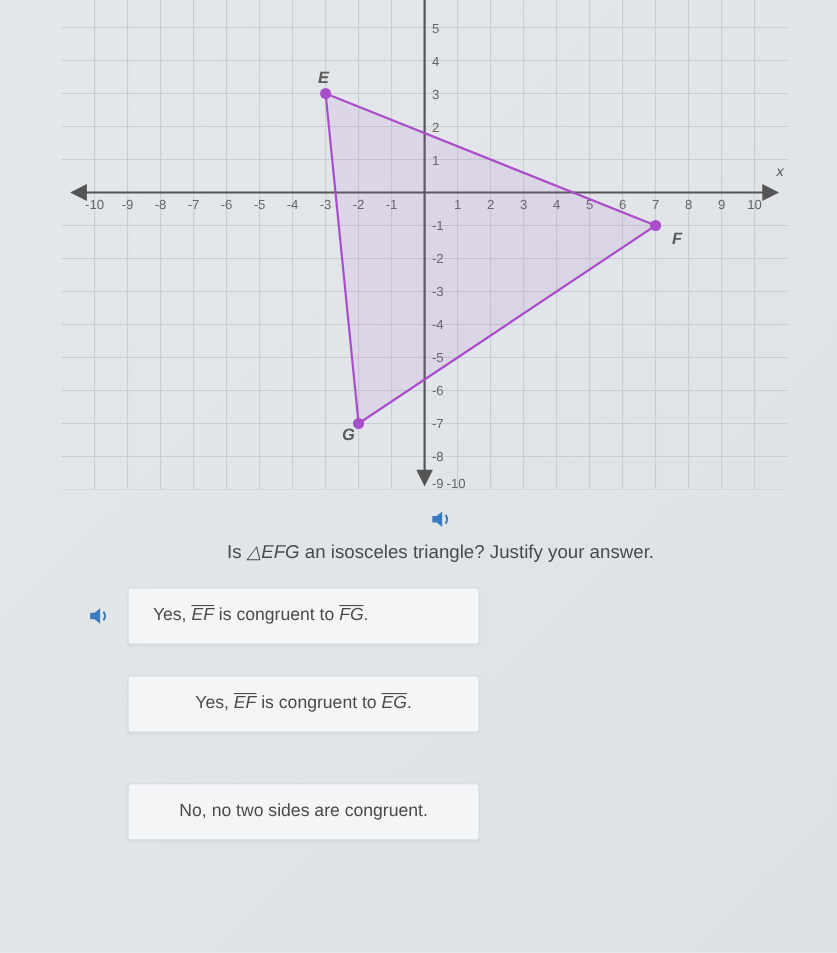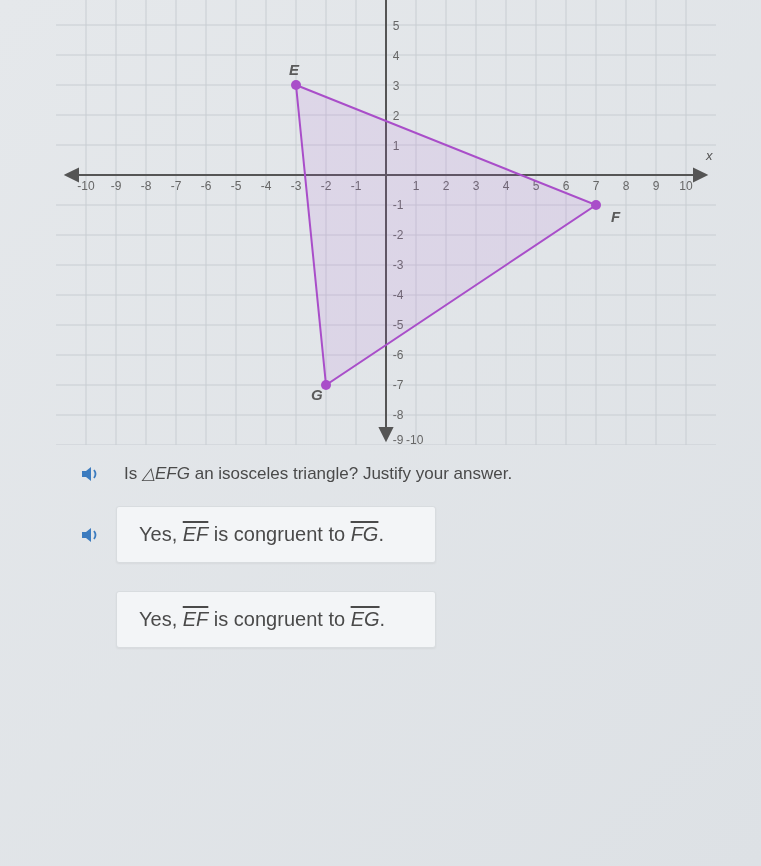--- a/index.html
+++ b/index.html
@@ -23,22 +23,23 @@
   position: relative;
   margin: 0 auto;
 }
 .graph-svg {
   width: 100%;
   height: 100%;
 }
 .question-row {
   display: flex;
   align-items: center;
-  gap: 24px;
+  gap: 10px;
   margin: 18px 0 22px 30px;
+  flex-direction: column;
 }
 .speaker-icon {
   color: #3b7bbf;
   font-size: 18px;
   display: inline-flex;
   align-items: center;
 }
 .question-text {
   font-size: 17px;
   color: #4a4a4a;
@@ -55,29 +56,30 @@
   font-size: 18px;
   width: 22px;
   display: inline-flex;
   align-items: center;
 }
 .answer-box {
   background: #f3f5f7;
   border: 1px solid #d8dcdf;
   border-radius: 3px;
   padding: 16px 22px;
-  font-size: 20px;
+  font-size: 16px;
   color: #4a4a4a;
   box-shadow: 0 1px 2px rgba(0,0,0,0.05);
   min-width: 320px;
 }
 .answer-indent {
   margin-left: 66px;
   margin-bottom: 28px;
   display: inline-block;
+  text-align: center;
 }
 .overline {
   text-decoration: overline;
 }
 .italic { font-style: italic; }
 </style>
 </head>
 <body>
 
 <div class="page">
@@ -209,14 +211,17 @@
       <span>Yes, </span><span class="overline italic">EF</span><span> is congruent to </span><span class="overline italic">FG</span><span>.</span>
     </div>
   </div>
 
   <div class="answer-box answer-indent">
     <span>Yes, </span><span class="overline italic">EF</span><span> is congruent to </span><span class="overline italic">EG</span><span>.</span>
   </div><br>
 
   <br>
 
+  <div class="answer-box answer-indent">
+    <span>No, no two sides are congruent.</span>
+  </div>
 
 </div>
 
 </body></html>

